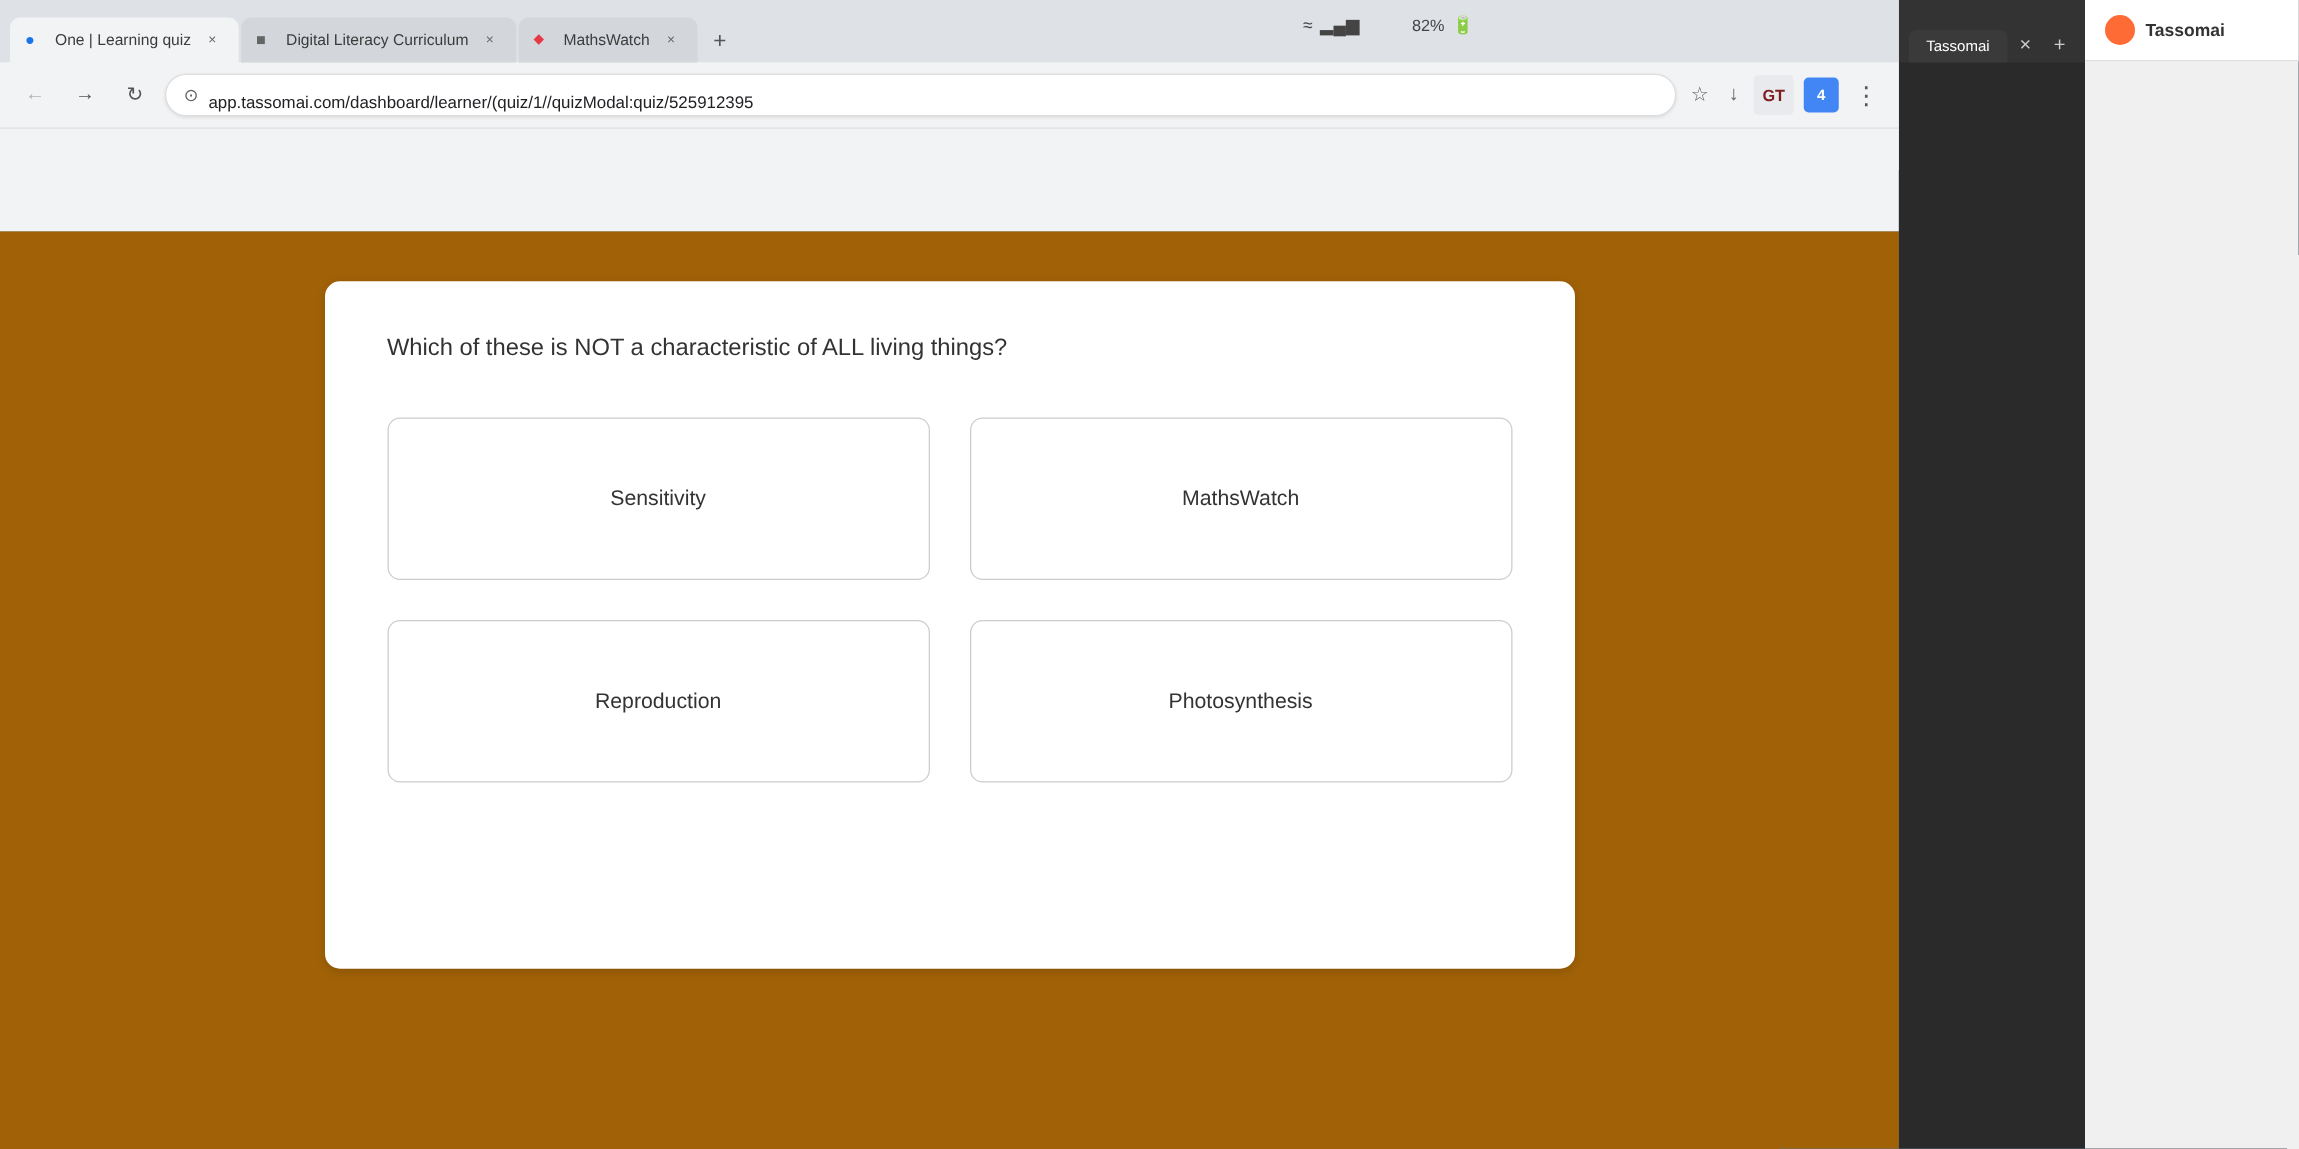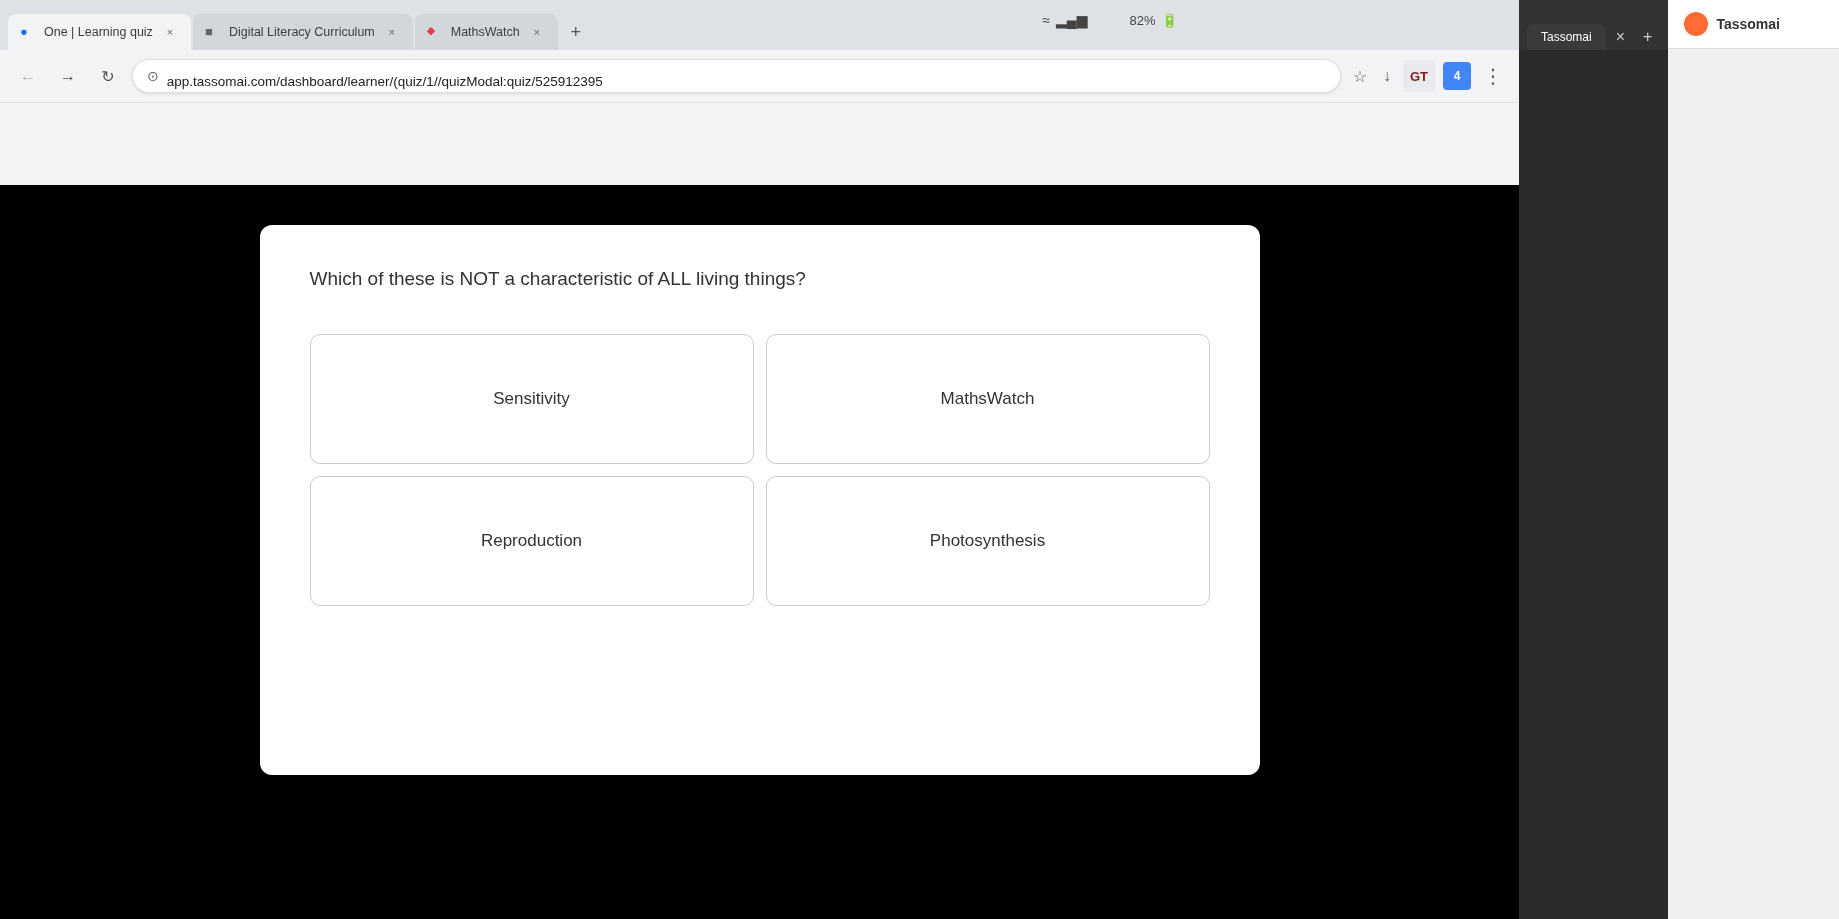--- a/index.html
+++ b/index.html
@@ -184,21 +184,21 @@
       color: #444;
     }
 
     
     .page-content {
       position: absolute;
       top: 185px;
       left: 0;
       width: 1519px;
       height: 734px;
-      background: #000000;
+      background: #a16207;
       overflow: hidden;
     }
 
     .quiz-container {
       background: white;
       border-radius: 12px;
       margin: 40px auto;
       padding: 40px 50px 50px 50px;
       max-width: 1000px;
       min-height: 550px;
@@ -208,21 +208,21 @@
     .question-text {
       font-size: 19px;
       color: #333;
       margin-bottom: 40px;
       line-height: 1.5;
     }
 
     .answers-grid {
       display: grid;
       grid-template-columns: 1fr 1fr;
-      gap: 12px;
+      gap: 32px;
     }
 
     .answer-option {
       border: 1.5px solid #ccc;
       border-radius: 10px;
       padding: 50px 30px;
       display: flex;
       align-items: center;
       justify-content: center;
       font-size: 17px;

